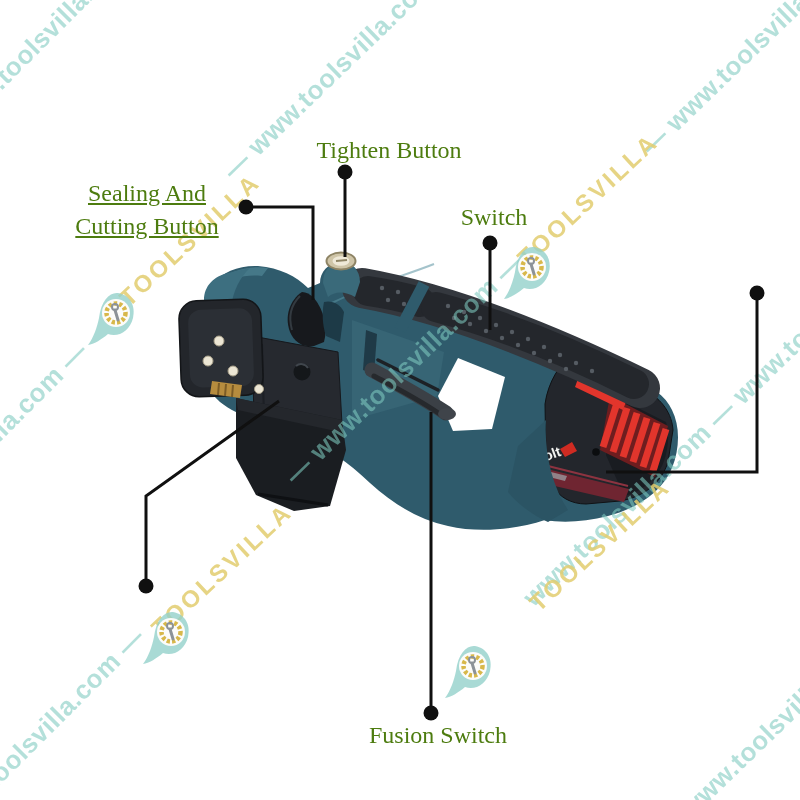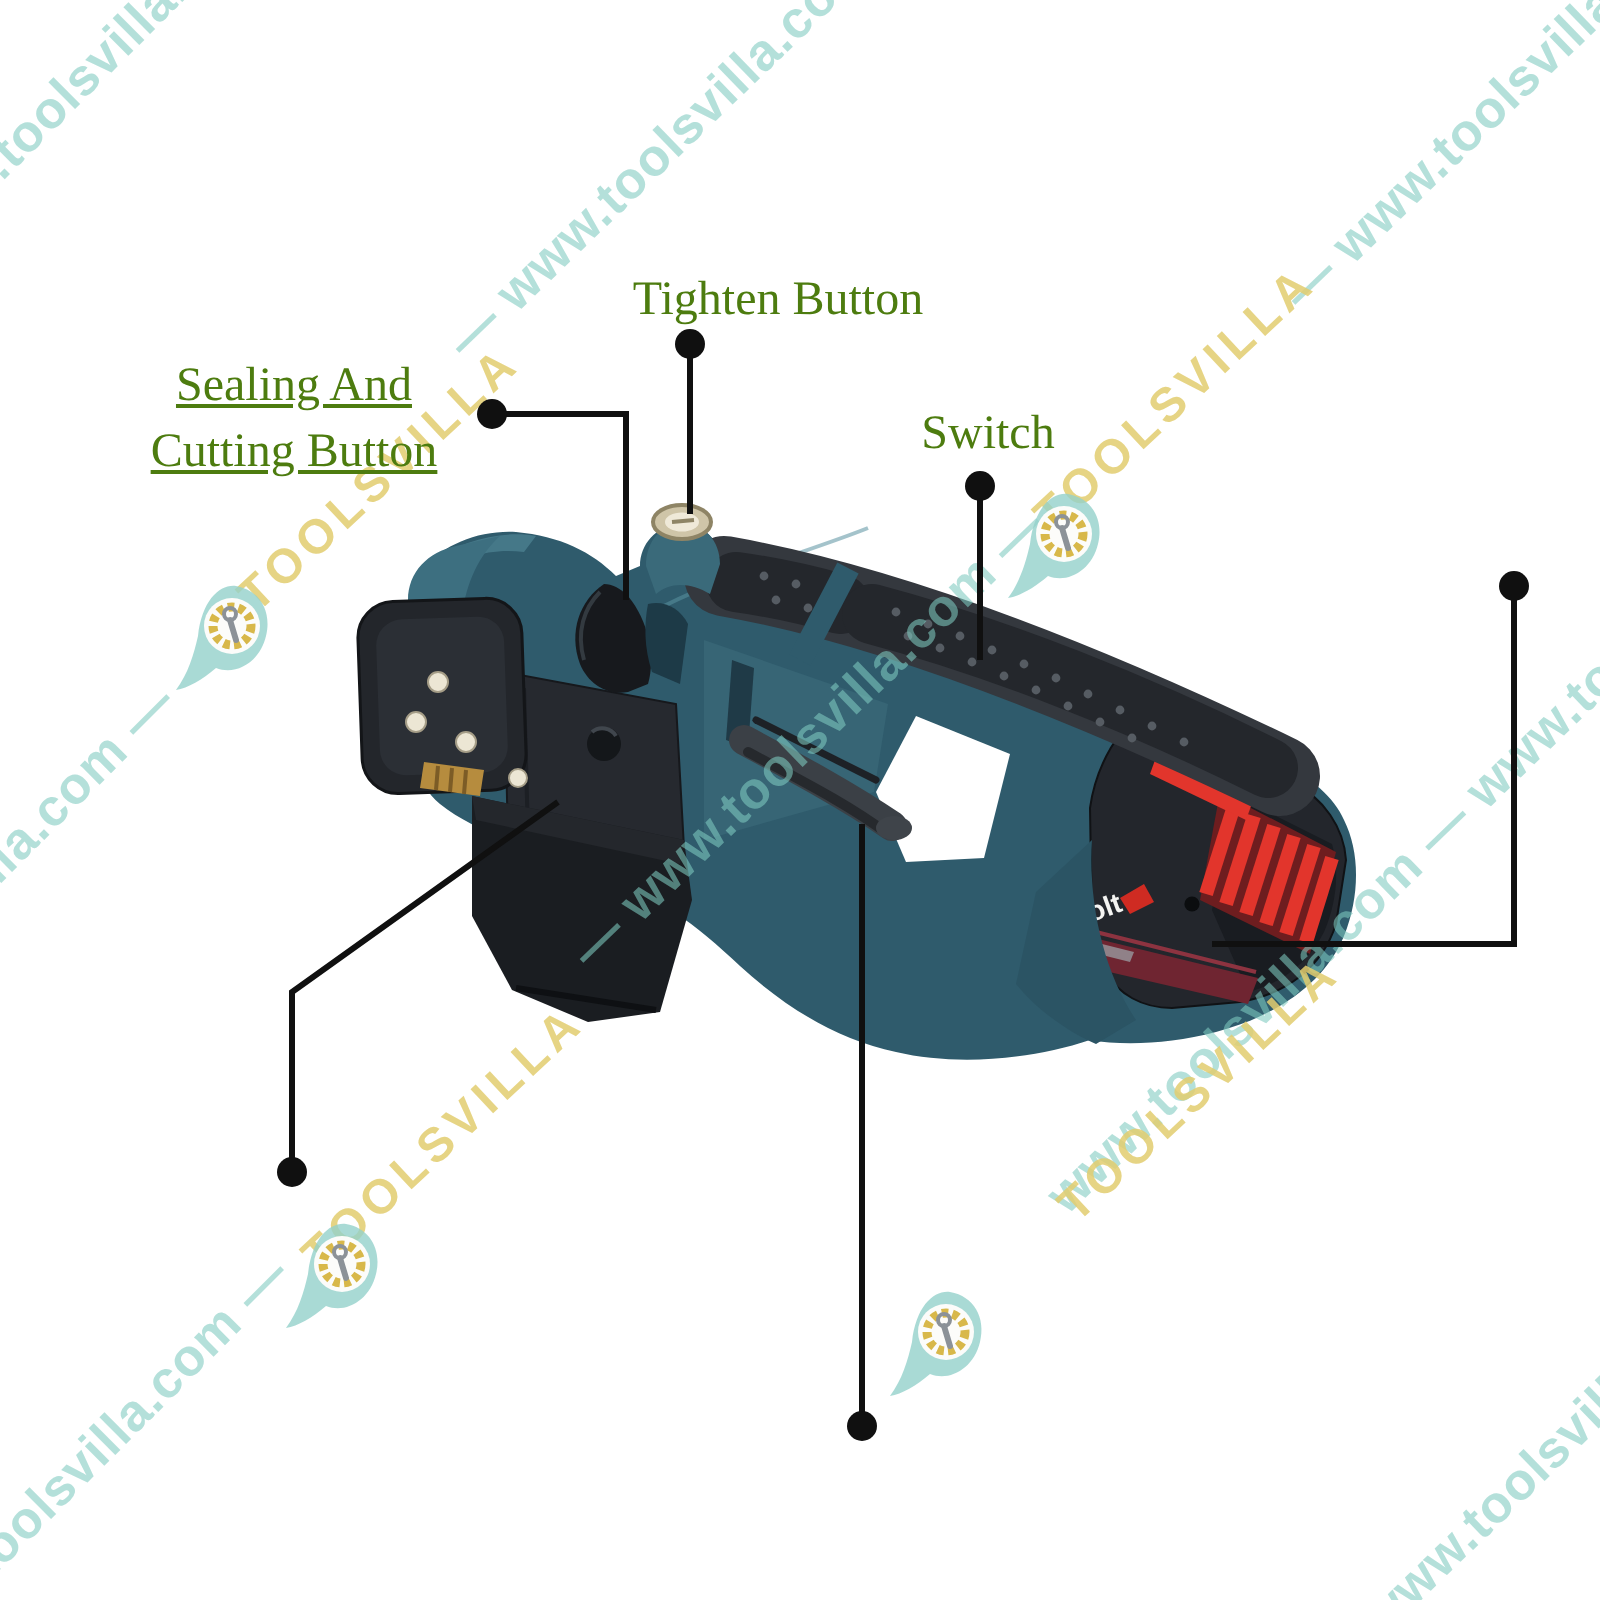--- a/index.html
+++ b/index.html
@@ -211,13 +211,14 @@
       <circle cx="431" cy="713" r="7.5"></circle>
     </g>
   </svg>
 
   <div class="label" style="left:389px;top:134px;">Tighten Button</div>
   <div class="label" style="left:147px;top:177px;text-decoration:underline;">
     <span style="display:block;">Sealing And</span>
     <span style="display:block;">Cutting Button</span>
   </div>
   <div class="label" style="left:494px;top:201px;">Switch</div>
+  <div class="label" style="left:438px;top:719px;">Fusion Switch</div>
 </div>
 
 </body></html>

